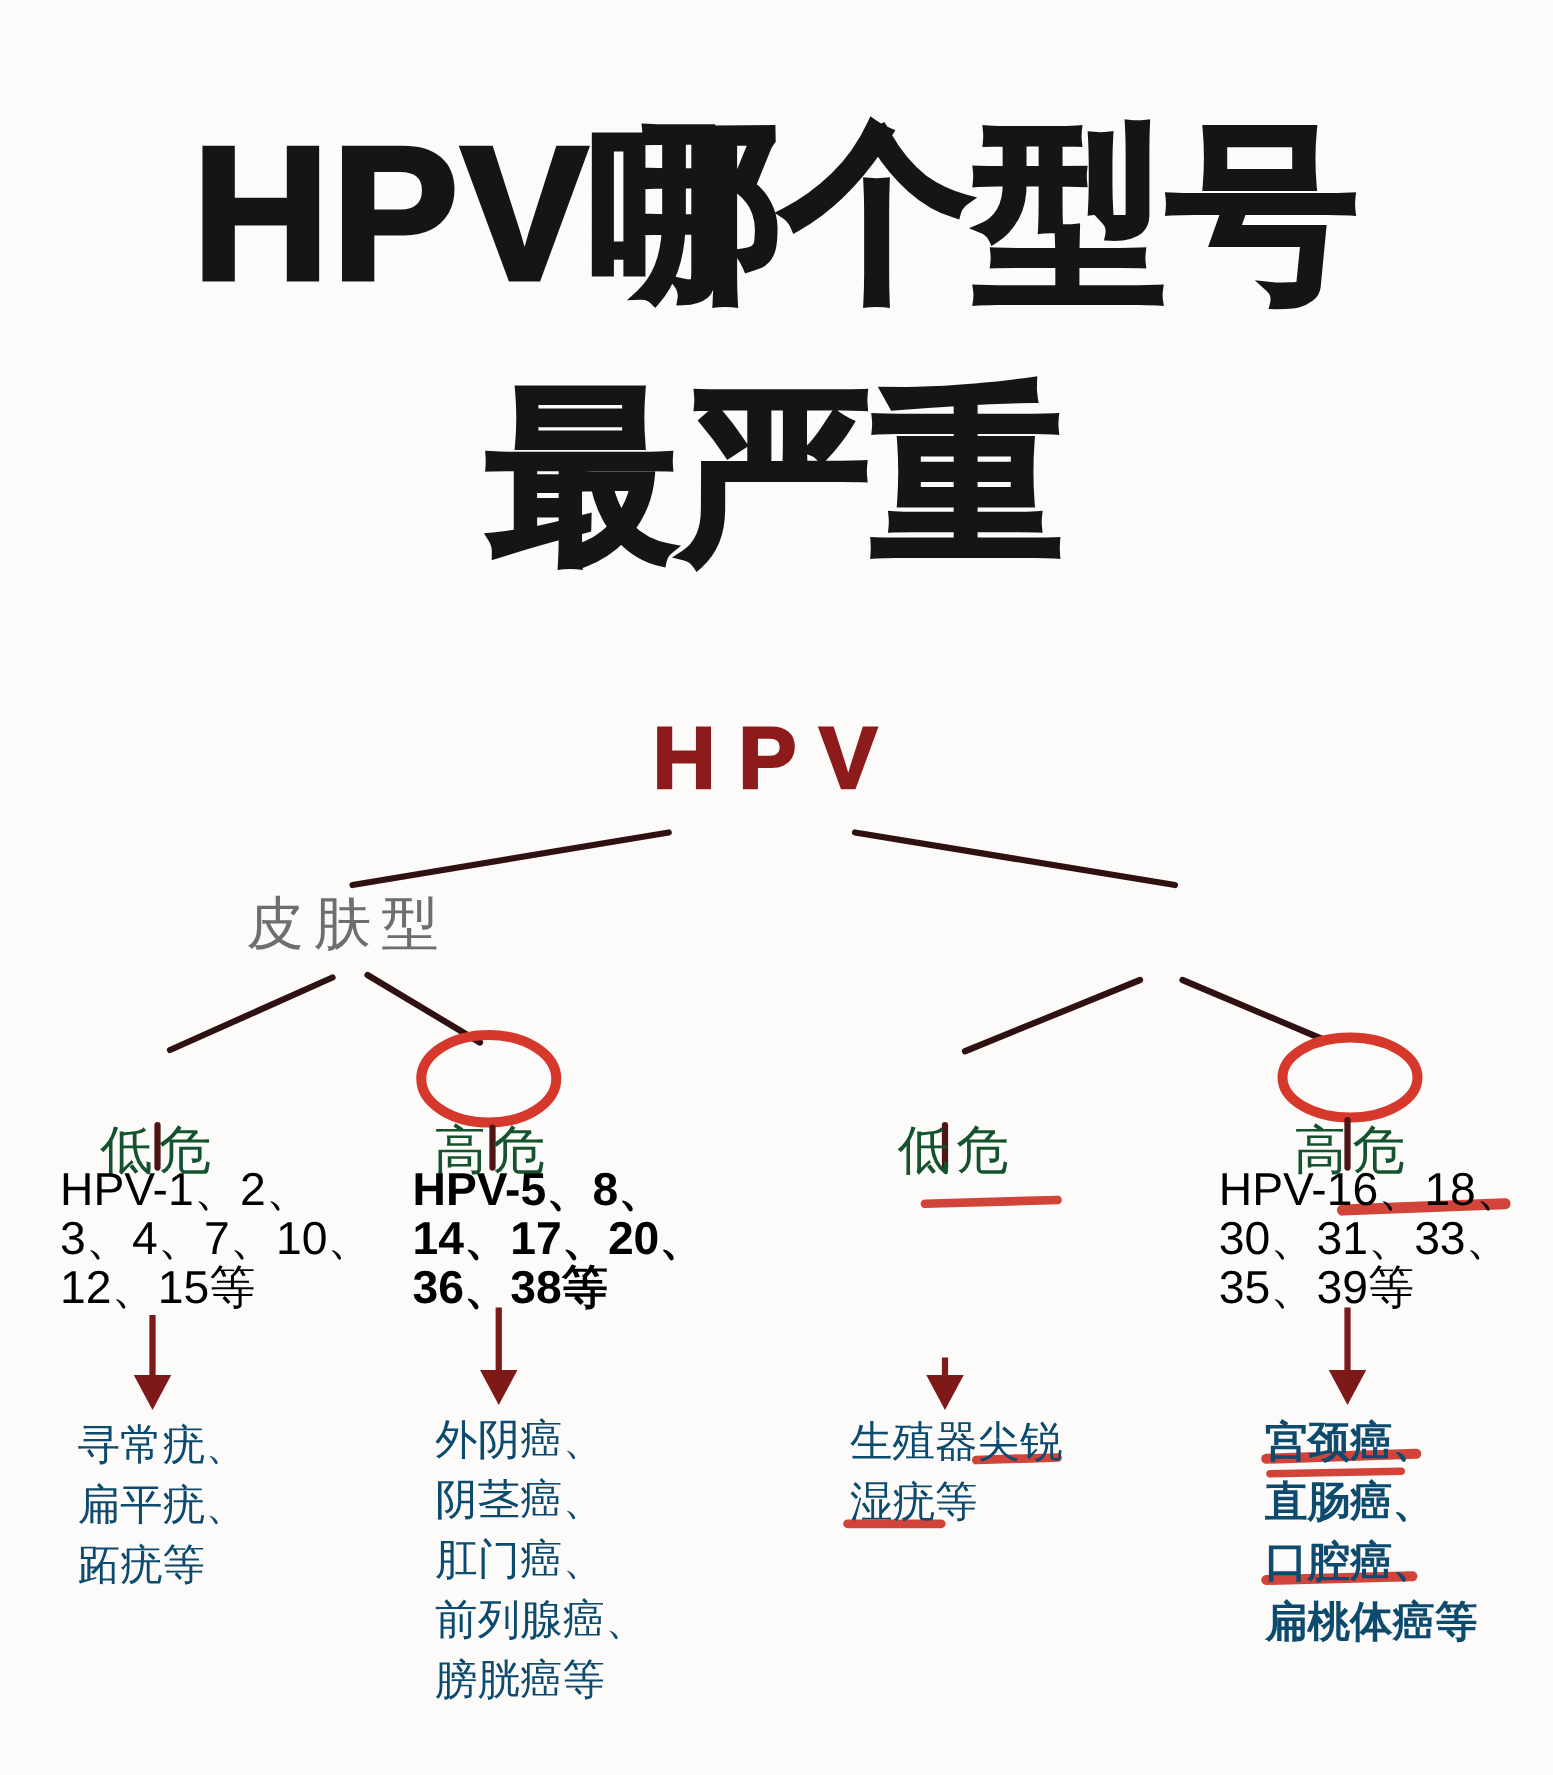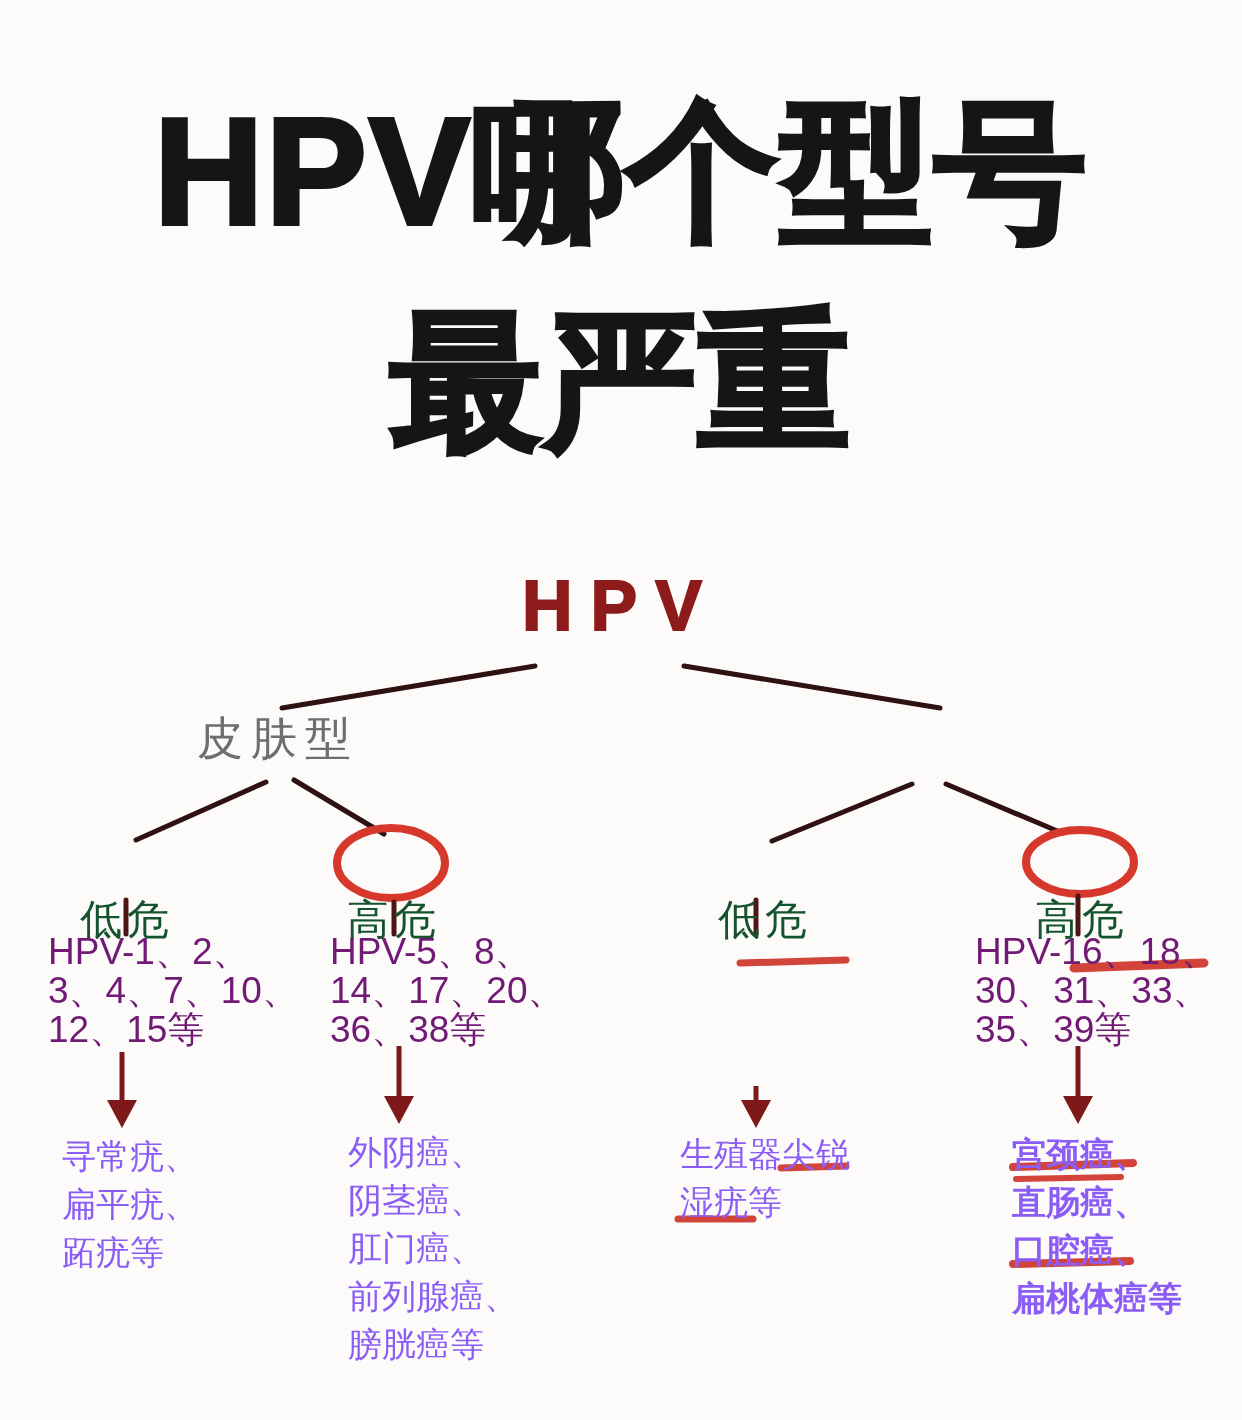--- a/index.html
+++ b/index.html
@@ -50,28 +50,28 @@
     color:#14532d;
     letter-spacing:5px;
     text-align:center;
     white-space:nowrap;
     font-weight:500;
     margin-top:47px;
   }
   .types-block{
     font-size:37px;
     line-height:39px;
-    color:#701a75;
+    color:#000000;
     white-space:pre-line;
     font-weight:500;
   }
   .disease-block{
     font-size:34px;
     line-height:48px;
-    color:#8b5cf6;
+    color:#0c4a6e;
     white-space:pre-line;
     font-weight:500;
   }
   svg.overlay{
     position:absolute;
     left:0; top:0;
     width:1242px; height:1420px;
     pointer-events:none;
   }
 </style>
@@ -133,21 +133,21 @@
   <div class="abs root-label">HPV</div>
 
   <div class="abs risk-label" style="left:50px; top:845px; width:154px;">低危</div>
   <div class="abs risk-label" style="left:317px; top:845px; width:154px;">高危</div>
   <div class="abs risk-label" style="left:688px; top:845px; width:154px;">低危</div>
   <div class="abs risk-label" style="left:1005px; top:845px; width:154px;">高危</div>
 
   <div class="abs types-block" style="left:48px; top:932px;">HPV-1、2、
 3、4、7、10、
 12、15等</div>
-  <div class="abs types-block" style="left:330px; top:932px;">HPV-5、8、
+  <div class="abs types-block" style="left:330px; top:932px;font-weight:bold;">HPV-5、8、
 14、17、20、
 36、38等</div>
   <div class="abs types-block" style="left:975px; top:932px;">HPV-16、18、
 30、31、33、
 35、39等</div>
 
   <div class="abs disease-block" style="left:62px; top:1132px;">寻常疣、
 扁平疣、
 跖疣等</div>
   <div class="abs disease-block" style="left:348px; top:1128px;">外阴癌、

